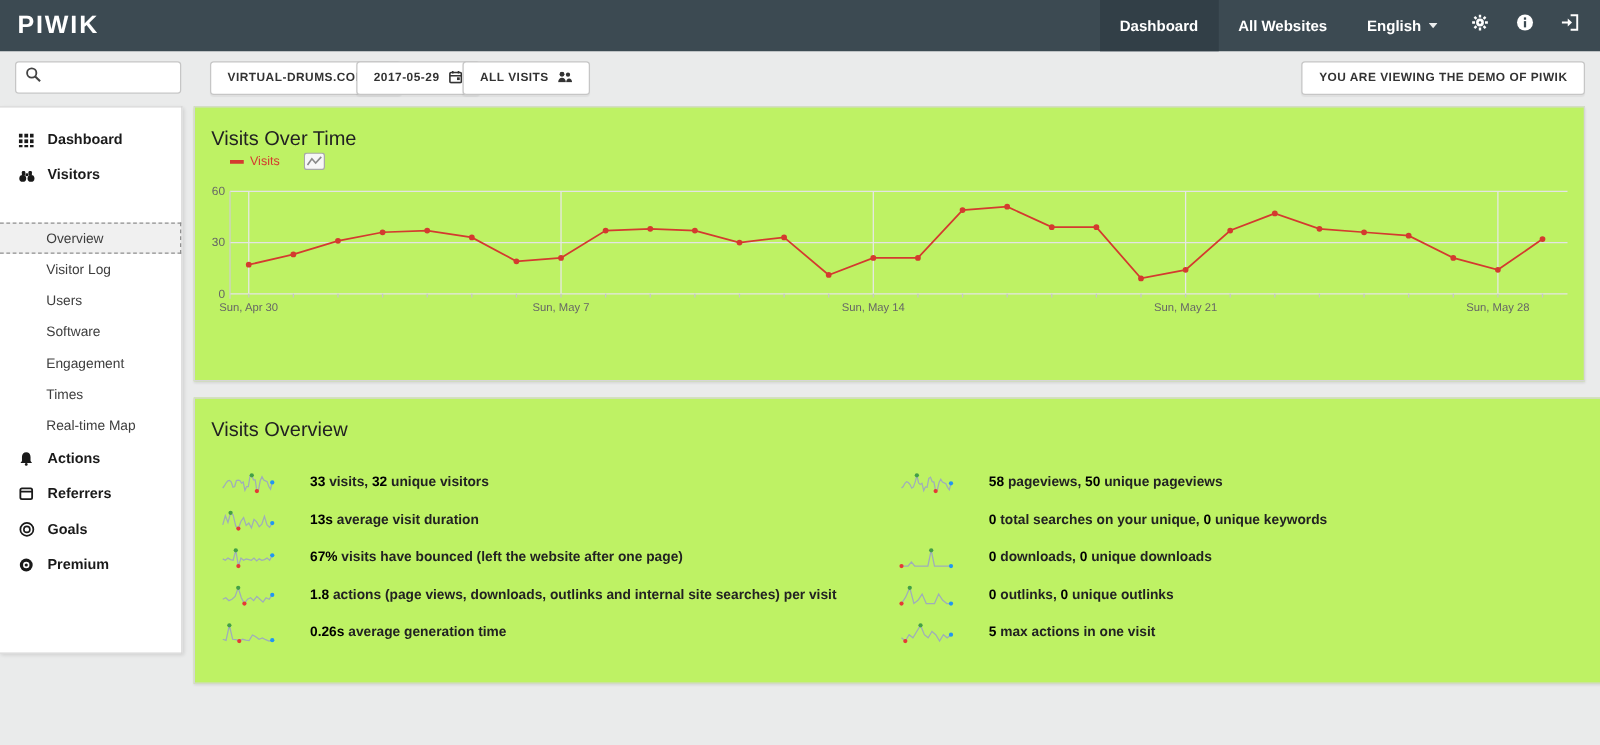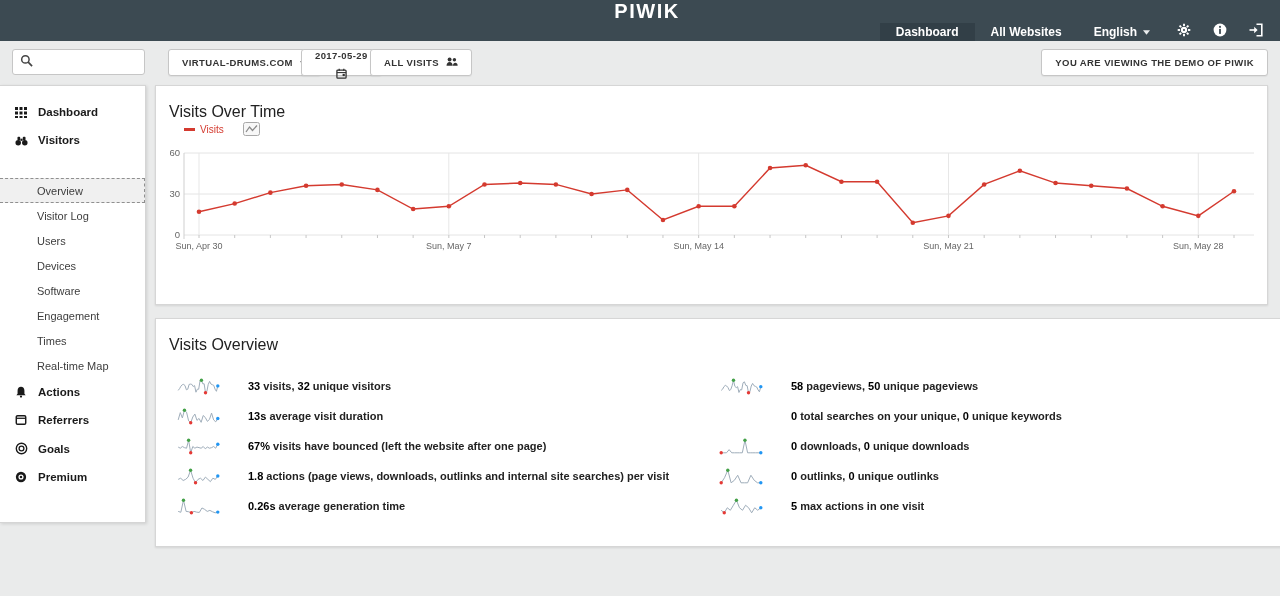--- a/index.html
+++ b/index.html
@@ -1,45 +1,45 @@
 <!DOCTYPE html>
 <html><head>
 <meta charset="utf-8">
 <style>
   * { margin:0; padding:0; box-sizing:border-box; }
   html,body { width:1280px; height:596px; overflow:hidden; }
   body { font-family:"Liberation Sans","DejaVu Sans",sans-serif; background:#eaebeb; position:relative; }
 
   
-  .navbar { position:absolute; top:0; left:0; width:1280px; height:41px; background:#3c4a52; display:flex; align-items:stretch;flex-direction:column; }
+  .navbar { position:absolute; top:0; left:0; width:1280px; height:41px; background:#3c4a52; display:flex; align-items:stretch; }
   .logo { color:#fff; font-size:20px; font-weight:bold; letter-spacing:1.5px; align-self:center; padding-left:14px; }
   .nav-right { margin-left:auto; display:flex; align-items:stretch; }
   .nav-item { display:flex; align-items:center; padding:0 16px; color:#fff; font-size:12px; font-weight:bold; cursor:pointer; }
   .nav-item.active { background:#323f47; }
   .nav-item .nav-caret { margin-left:6px; display:inline-flex; opacity:.9; }
   .nav-iconbtn { display:flex; align-items:center; padding:0 11px; color:#fff; cursor:pointer; }
   .nav-right > :last-child { margin-right:6px; }
 
   
   .toolbar { position:absolute; top:41px; left:0; width:1280px; height:44px; }
   .search-box { position:absolute; left:12px; top:8px; width:133px; height:26px; background:#fff; border:1px solid #c6c6c6; border-radius:3px; display:flex; align-items:center; padding:0 7px; }
   .search-box input { border:none; outline:none; width:100px; font-size:11px; margin-left:5px; font-family:inherit; background:transparent; }
   .tb-btn { position:absolute; top:8px; height:27px; background:#fff; border:1px solid #c6c6c6; border-radius:3px; display:inline-flex; align-items:center; gap:7px; padding:0 13px; font-size:9.5px; font-weight:bold; color:#333; letter-spacing:.4px; cursor:pointer; box-shadow:0 1px 1px rgba(0,0,0,.05); white-space:nowrap; }
-  #btn-site { left:168px; } #btn-date { left:301px;flex-direction:column; } #btn-segment { left:370px; }
+  #btn-site { left:168px; } #btn-date { left:285px; } #btn-segment { left:370px; }
   #btn-demo { left:auto; right:12px; }
 
   
   .sidebar { position:absolute; left:0; top:85px; width:146px; height:438px; background:#fff; border:1px solid #d5d5d5; border-left:none; box-shadow:1px 1px 3px rgba(0,0,0,.12); padding-top:12px; }
   .sb-item { display:flex; align-items:center; gap:10px; padding:8px 8px 8px 14px; font-size:11.5px; font-weight:bold; color:#1a1a1a; cursor:pointer; }
   .sb-icon { width:14px; display:inline-flex; justify-content:center; color:#1a1a1a; }
   .sb-sub { padding:6.5px 8px 6.5px 37px; font-size:11px; color:#3d3d3d; cursor:pointer; }
   .sb-sub.selected { background:#f0f0f0; border:1px dashed #8f8f8f; border-left:none; padding-top:5.5px; padding-bottom:5.5px;margin-top:24px; }
 
   
-  .card { position:absolute; background:#ffffff; border:1px solid #d6d6d6; box-shadow:0 1px 2px rgba(0,0,0,.1); }
+  .card { position:absolute; background:#bef264; border:1px solid #d6d6d6; box-shadow:0 1px 2px rgba(0,0,0,.1); }
   #card-vot { left:155px; top:85px; width:1113px; height:220px; }
   #card-ovw { left:155px; top:318px; width:1175px; height:229px; }
   .card-title { position:absolute; left:13px; top:17px; font-size:16px; color:#222; }
 
   
   .legend { position:absolute; left:28px; top:36px; display:flex; align-items:center; gap:5px; z-index:2; }
   .legend-dash { width:11px; height:3px; background:#d43a2f; display:inline-block; }
   .legend-label { font-size:10px; color:#d43a2f; }
   .legend-export { margin-left:14px; display:inline-flex; cursor:pointer; }
   #vot-chart { position:absolute; left:0; top:0; width:1113px; height:220px; }
@@ -173,21 +173,20 @@
             <rect x="8.4" y="2" width="3" height="4" rx="1"></rect>
             <rect x="5.8" y="4" width="2.4" height="2.4"></rect>
           </g>
         </svg>
       </span>
       <span>Visitors</span>
     </div>
     <div class="sb-sub selected"><span>Overview</span></div>
     <div class="sb-sub"><span>Visitor Log</span></div>
     <div class="sb-sub"><span>Users</span></div>
-    <div class="sb-sub"><span>Devices</span></div>
     <div class="sb-sub"><span>Software</span></div>
     <div class="sb-sub"><span>Engagement</span></div>
     <div class="sb-sub"><span>Times</span></div>
     <div class="sb-sub"><span>Real-time Map</span></div>
     <div class="sb-item">
       <span class="sb-icon">
         <svg width="12" height="12" viewBox="0 0 14 14">
           <path d="M7 1C4.6 1 3 2.9 3 5.4V9L1.6 10.9h10.8L11 9V5.4C11 2.9 9.4 1 7 1z" fill="#1a1a1a"></path>
           <circle cx="7" cy="12.3" r="1.3" fill="#1a1a1a"></circle>
         </svg>

